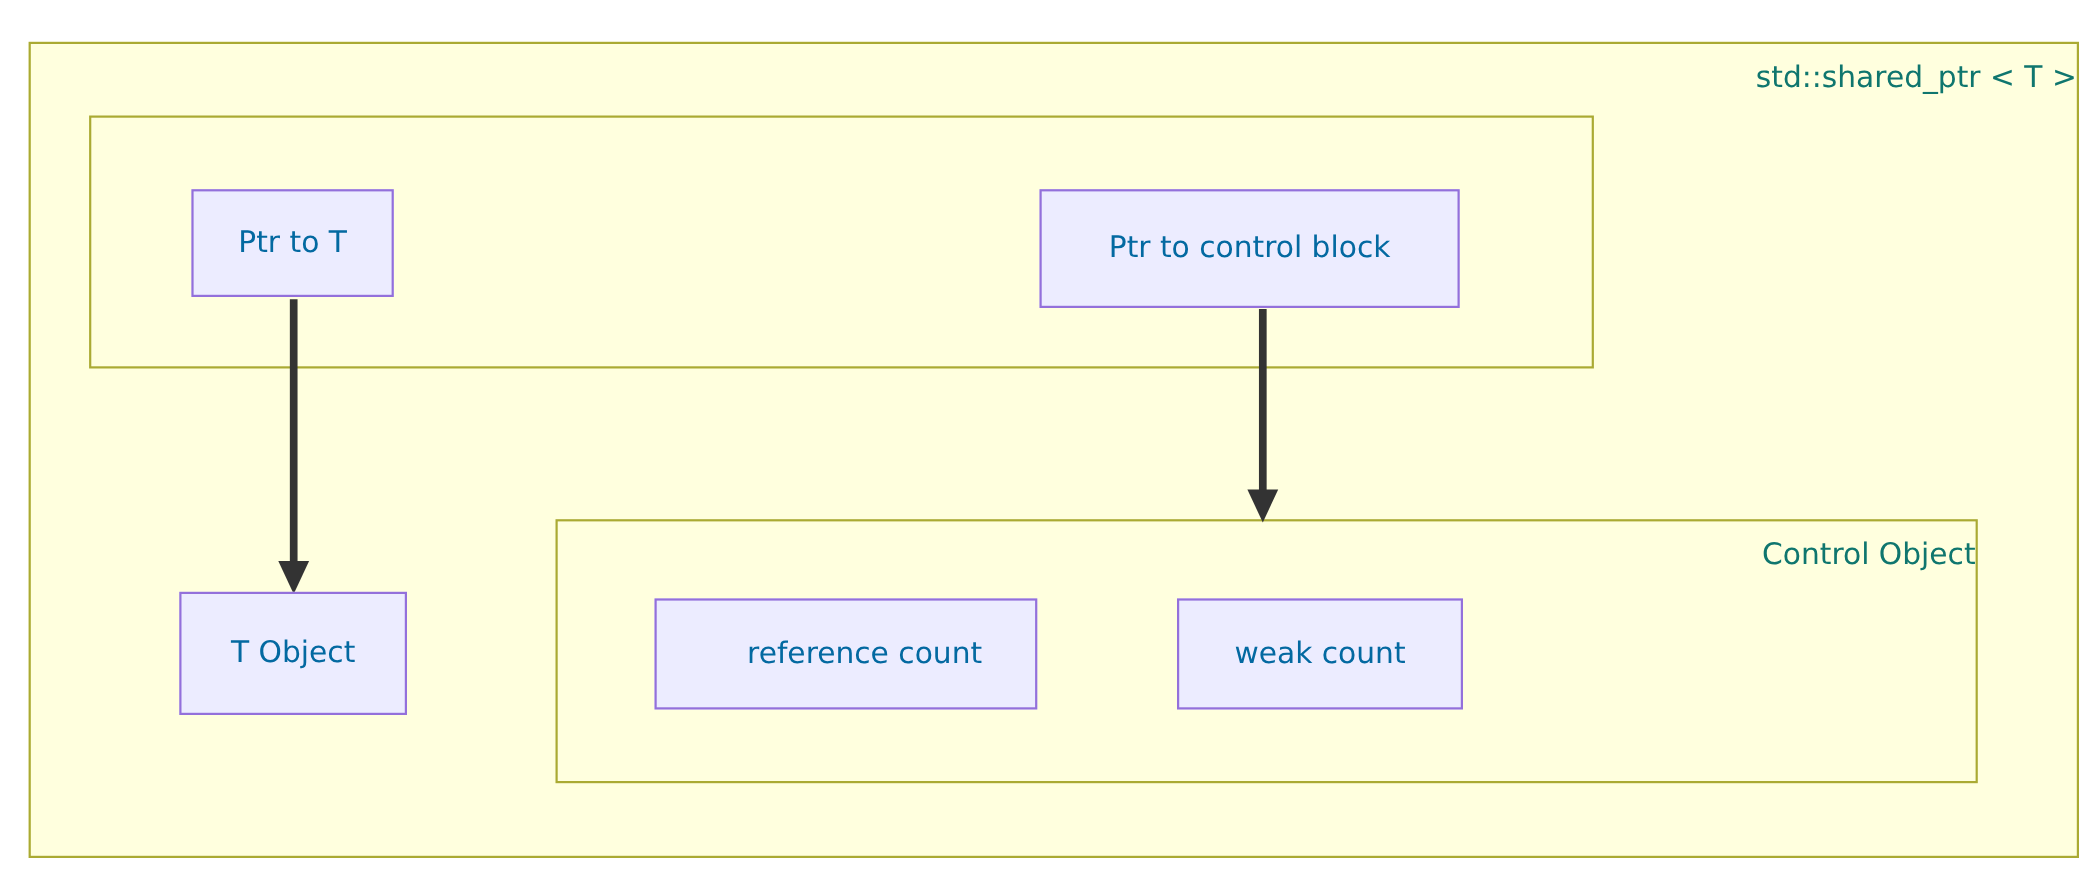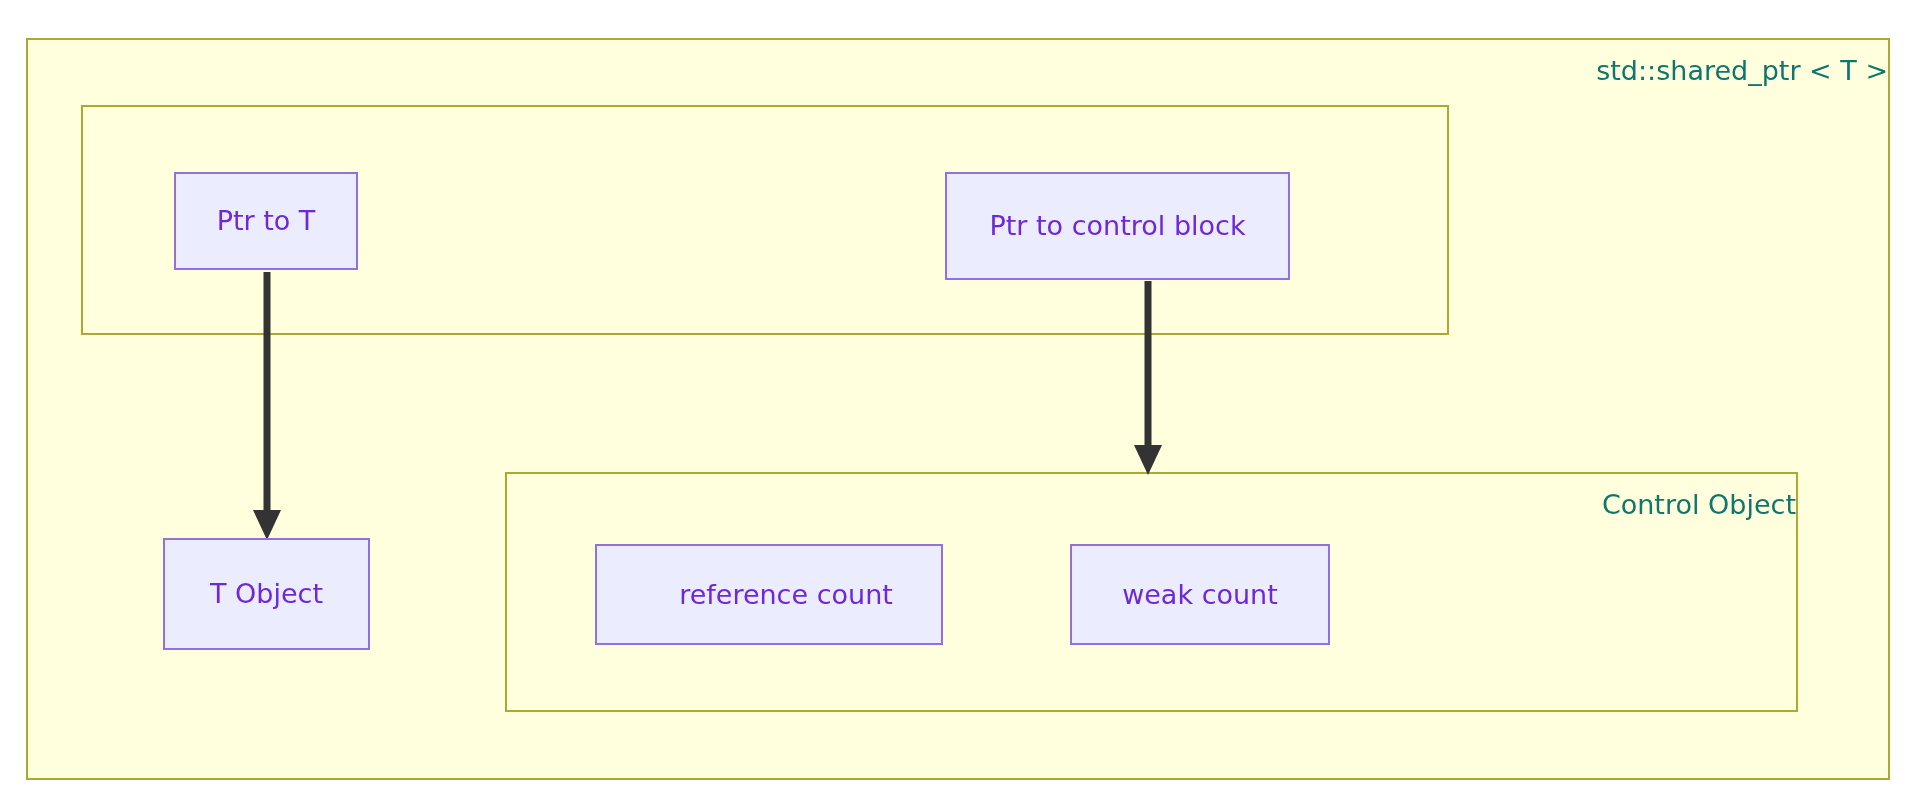--- a/index.html
+++ b/index.html
@@ -70,29 +70,29 @@
 
   
   .node {
     position: absolute;
     background: #ececff;
     border: 2px solid #9370db;
     box-sizing: border-box;
     display: flex;
     align-items: center;
     justify-content: center;
-    color: #6d28d9;
+    color: #0369a1;
     font-size: 27px;
     line-height: 30px;
     white-space: nowrap;
     z-index: 3;
   }
 
   #node-ptr-to-t          { left: 174px;  top: 172px; width: 184px; height: 98px;  }
-  #node-ptr-to-ctrl-block { left: 945px;  top: 172px; width: 345px; height: 108px; }
+  #node-ptr-to-ctrl-block { left: 945px;  top: 172px; width: 382px; height: 108px; }
   #node-t-object          { left: 163px;  top: 538px; width: 207px; height: 112px; }
   #node-reference-count   { left: 595px;  top: 544px; width: 348px; height: 101px; padding-left: 34px; }
   #node-weak-count        { left: 1070px; top: 544px; width: 260px; height: 101px; }
   #node-other-data        { left: 1465px; top: 544px; width: 242px; height: 101px; }
 
   
   #edge-layer {
     position: absolute;
     left: 0;
     top: 0;

